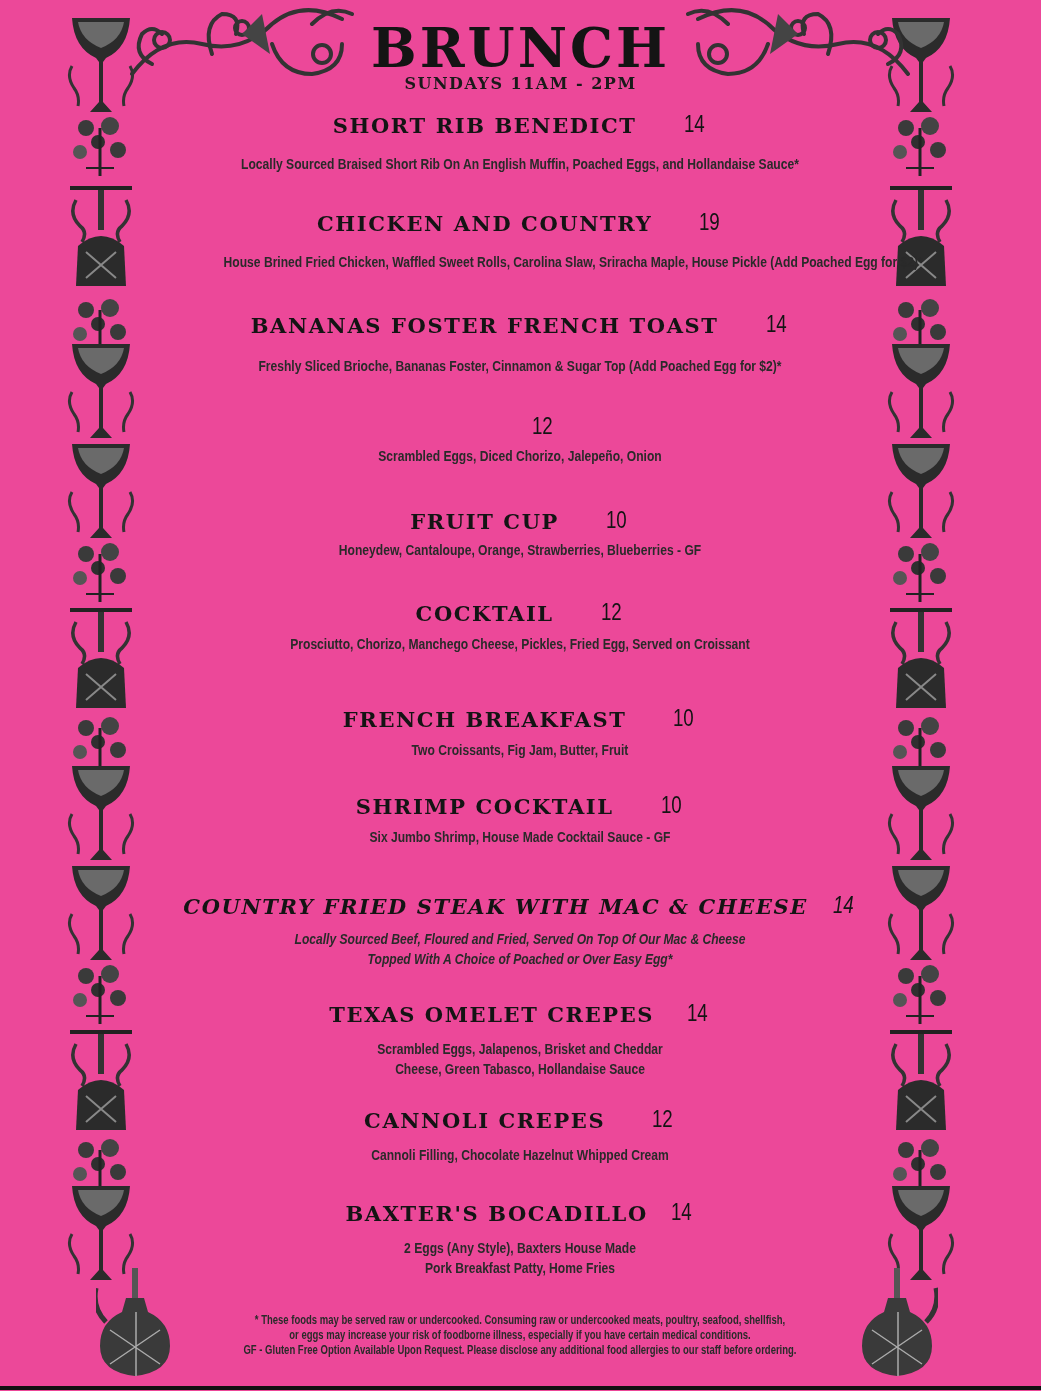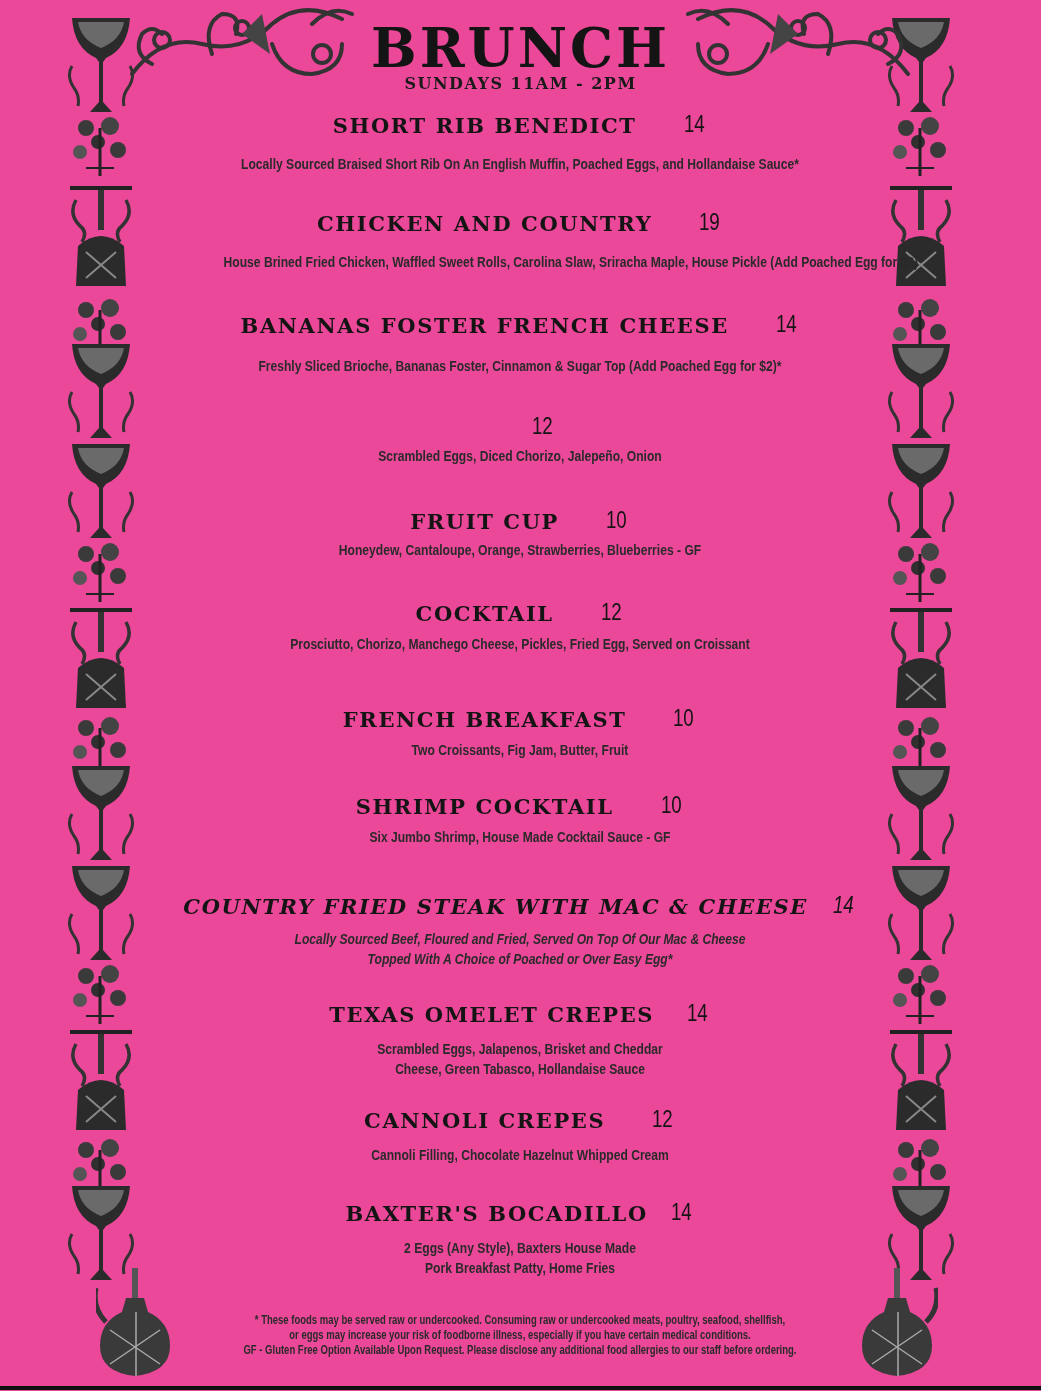--- a/index.html
+++ b/index.html
@@ -164,21 +164,21 @@
       <span class="item-name">CHICKEN AND COUNTRY</span>
       <span class="item-price">19</span>
     </div>
     <div class="item-desc-wrap">
       <span class="item-desc">House Brined Fried Chicken, Waffled Sweet Rolls, Carolina Slaw, Sriracha Maple, House Pickle (Add Poached Egg for $2)*</span>
     </div>
   </div>
 
   <div class="item" style="top:310px; --gap:18px;">
     <div class="item-head">
-      <span class="item-name">BANANAS FOSTER FRENCH CHEESE</span>
+      <span class="item-name">BANANAS FOSTER FRENCH TOAST</span>
       <span class="item-price">14</span>
     </div>
     <div class="item-desc-wrap">
       <span class="item-desc">Freshly Sliced Brioche, Bananas Foster, Cinnamon &amp; Sugar Top (Add Poached Egg for $2)*</span>
     </div>
   </div>
 
   <div class="item" style="top:412px; --gap:6px;">
     <div class="item-head">
       <span class="item-price">12</span>

